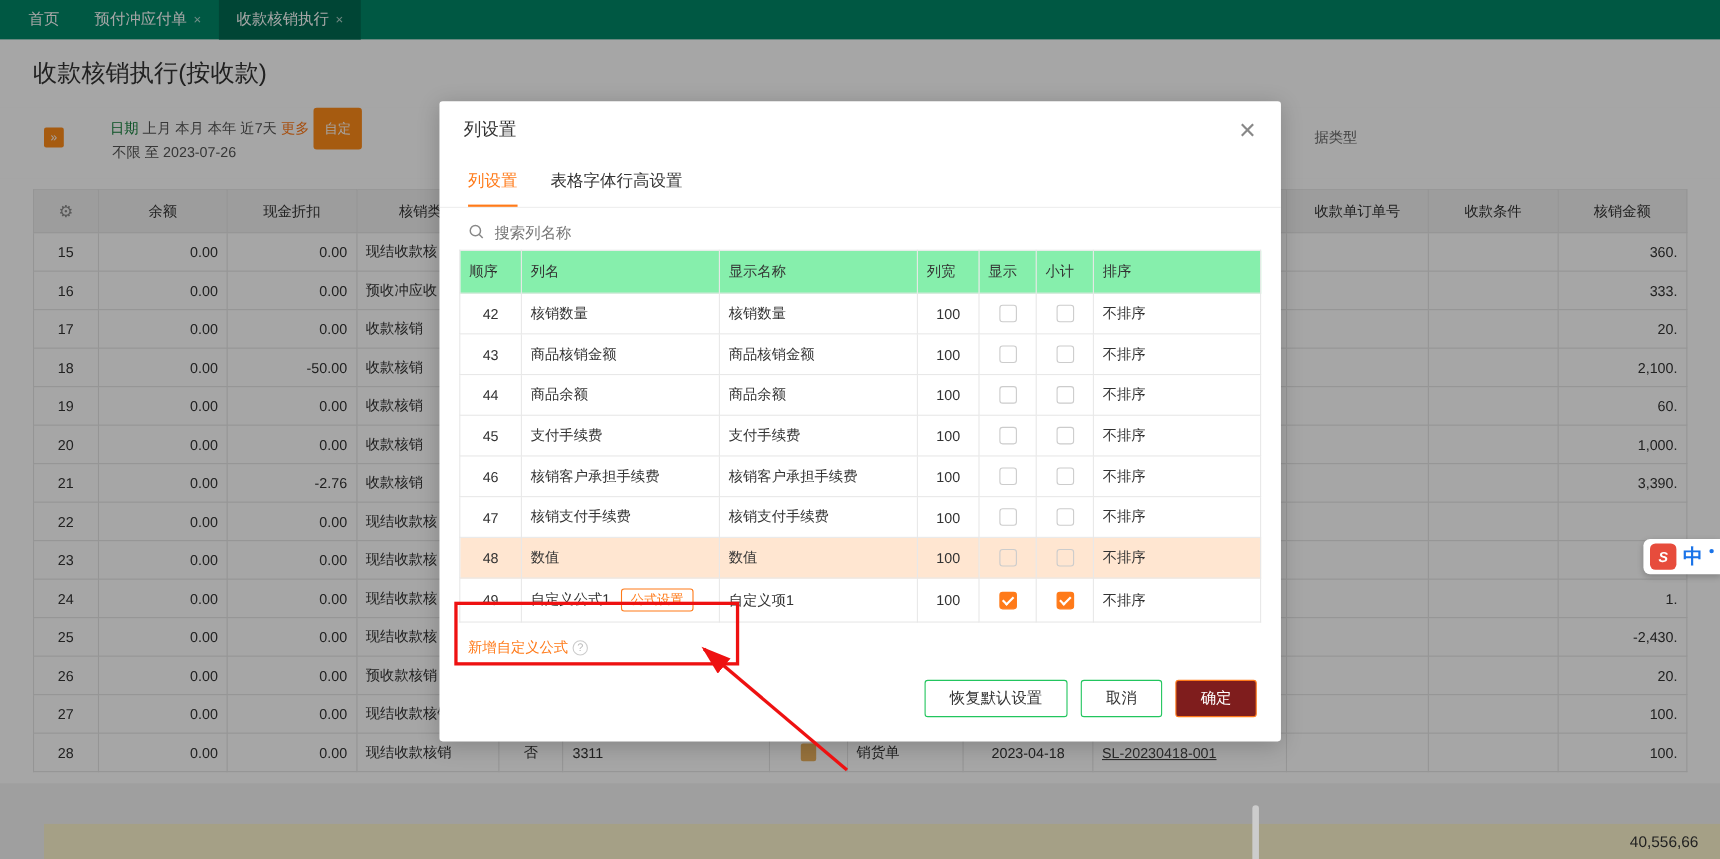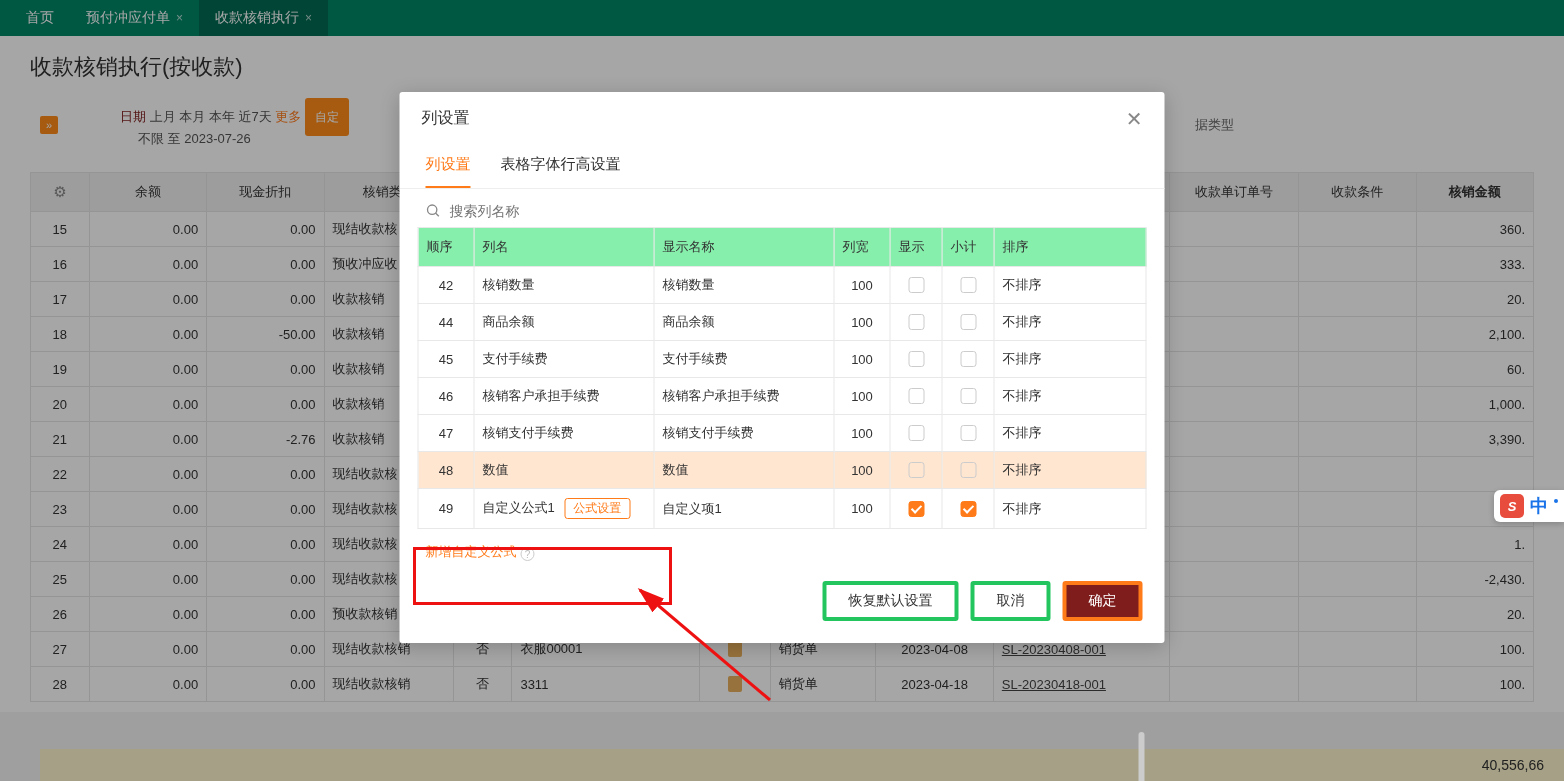--- a/index.html
+++ b/index.html
@@ -4,25 +4,25 @@
 <style>
 * { box-sizing: border-box; margin: 0; padding: 0; }
 body { font-family: "Microsoft YaHei", Arial, sans-serif; font-size: 13px; color: #333; background: #f5f5f5; overflow: hidden; width: 1564px; height: 781px; position: relative; }
 .header-tabs { background: #008768; height: 36px; display: flex; align-items: center; padding: 0 10px; }
 .header-tab { color: #fff; padding: 0 16px; height: 36px; display: flex; align-items: center; font-size: 14px; position: relative; cursor: pointer; }
 .header-tab.active { background: #006b52; }
 .header-tab .close { margin-left: 6px; font-size: 12px; opacity: 0.7; }
 .page-title { padding: 16px 30px; font-size: 22px; color: #333; background: #fff; }
 .filter-bar { background: #fff; padding: 10px 30px 14px 30px; display: flex; align-items: center; gap: 10px; position: relative; }
 .expand-btn { background: #ff8c1a; color: #fff; width: 18px; height: 18px; display: flex; align-items: center; justify-content: center; border-radius: 2px; font-size: 11px; position: absolute; left: 40px; top: 18px; }
-.filter-label { color: #7f1d1d; margin-left: 90px; }
+.filter-label { color: #15803d; margin-left: 70px; }
 .filter-opt { color: #555; margin: 0 0; cursor: pointer; }
 .filter-opt.more { color: #ff7a19; }
 .custom-btn { background: #ff8c1a; color: #fff; padding: 12px 10px; border-radius: 3px; font-size: 12px; }
-.filter-sub { color: #555; margin-left: 108px; margin-top: 4px; font-size: 13px; }
+.filter-sub { color: #555; margin-left: 72px; margin-top: 4px; font-size: 13px; }
 .filter-col2 { position: absolute; right: 330px; top: 18px; color: #666; }
 .table-wrap { padding: 10px 30px; background: #fff; overflow: hidden; }
 table.main { width: 100%; border-collapse: collapse; font-size: 13px; }
 table.main th { background: #f2f2f2; padding: 10px 8px; text-align: center; border: 1px solid #e5e5e5; color: #333; font-weight: normal; }
 table.main td { padding: 8px 8px; text-align: center; border: 1px solid #e5e5e5; color: #333; }
 table.main td.r { text-align: right; }
 table.main td.l { text-align: left; }
 .neg { color: #e24a2b; }
 .link { color: #444; text-decoration: underline; cursor: pointer; }
 .gear { color: #888; font-size: 15px; }
@@ -42,24 +42,24 @@
 .cols-table-wrap { padding: 0 18px; position: relative; }
 .cols-table { width: 100%; border-collapse: collapse; }
 .cols-table th { background: #86efac; padding: 10px 8px; text-align: left; border: 1px solid #e8e8e8; font-weight: normal; color: #333; font-size: 13px; }
 .cols-table td { padding: 9px 8px; border: 1px solid #e8e8e8; font-size: 13px; color: #333; text-align: left; }
 .cols-table td.c { text-align: center; }
 .cols-table tr.hov td { background: #ffe6d1; }
 .cbox { width: 16px; height: 16px; border: 1px solid #ccc; border-radius: 3px; display: inline-block; vertical-align: middle; }
 .cbox.on { background: #ff7a19; border-color: #ff7a19; position: relative; }
 .cbox.on::after { content: ""; position: absolute; left: 4px; top: 1px; width: 4px; height: 8px; border: solid #fff; border-width: 0 2px 2px 0; transform: rotate(45deg); }
 .formula-btn { color: #ff7a19; border: 1px solid #ff7a19; border-radius: 3px; padding: 1px 8px; font-size: 12px; margin-left: 6px; background: #fff; cursor: pointer; }
-.add-formula { color: #ff7a19; padding: 14px 26px 6px 26px; cursor: pointer; font-size: 13px; display: inline-flex; align-items: flex-end; gap: 4px; }
+.add-formula { color: #ff7a19; padding: 14px 26px 6px 26px; cursor: pointer; font-size: 13px; display: inline-flex; align-items: center; gap: 4px; }
 .add-formula .q { color: #bbb; border: 1px solid #ccc; border-radius: 50%; width: 14px; height: 14px; display: inline-flex; align-items: center; justify-content: center; font-size: 10px; }
 .modal-foot { display: flex; justify-content: flex-end; gap: 12px; padding: 14px 22px 22px 22px; }
-.btn { padding: 7px 22px; border-radius: 3px; font-size: 14px; cursor: pointer; border: 4px solid #22c55e; background: #fff; color: #333; }
+.btn { padding: 7px 22px; border-radius: 3px; font-size: 14px; cursor: pointer; border: 1px solid #22c55e; background: #fff; color: #333; }
 .btn.primary { background: #7f1d1d; border-color: #ff7a19; color: #fff; }
 .redbox { position: absolute; border: 3px solid #e11; z-index: 30; pointer-events: none; }
 .redarrow { position: absolute; z-index: 30; pointer-events: none; }
 .scroll-thumb { position: absolute; right: 20px; top: 505px; width: 6px; height: 60px; background: #ccc; border-radius: 3px; z-index: 22; }
 .ime-widget { position: absolute; right: 0; top: 490px; z-index: 50; display: flex; align-items: center; background: #fff; border-radius: 6px 0 0 6px; box-shadow: 0 2px 6px rgba(0,0,0,0.2); padding: 4px 6px; gap: 6px; }
 .ime-s { background: #e74c3c; color: #fff; font-weight: bold; width: 24px; height: 24px; border-radius: 5px; display: flex; align-items: center; justify-content: center; font-style: italic; }
 .ime-zh { color: #1a73e8; font-size: 18px; font-weight: bold; }
 .ime-dot { width: 4px; height: 4px; background: #1a73e8; border-radius: 50%; margin-bottom: 10px; }
 </style>
 </head>
@@ -105,21 +105,21 @@
           <th style="width: 100px;">现金折扣</th>
           <th style="width: 110px;">核销类型</th>
           <th style="width: 50px;"></th>
           <th style="width: 160px;"></th>
           <th style="width: 60px;"></th>
           <th style="width: 90px;"></th>
           <th style="width: 100px;"></th>
           <th style="width: 150px;">据号</th>
           <th style="width: 110px;">收款单订单号</th>
           <th style="width: 100px;">收款条件</th>
-          <th style="width: 100px; font-weight: bold;">核销金额</th>
+          <th style="width: 100px;">核销金额</th>
         </tr>
       </thead>
     <tbody id="tbd">
         <tr>
           <td>15</td>
           <td class="r">0.00</td>
           <td class="r">0.00</td>
           <td class="l">现结收款核</td>
           <td></td>
           <td class="l"></td>
@@ -376,20 +376,29 @@
           <tr>
             <td class="c">42</td>
             <td>核销数量</td>
             <td>核销数量</td>
             <td class="c">100</td>
             <td class="c"><span class="cbox"></span></td>
             <td class="c"><span class="cbox"></span></td>
             <td>不排序</td>
           </tr>
           <tr>
+            <td class="c">43</td>
+            <td>商品核销金额</td>
+            <td>商品核销金额</td>
+            <td class="c">100</td>
+            <td class="c"><span class="cbox"></span></td>
+            <td class="c"><span class="cbox"></span></td>
+            <td>不排序</td>
+          </tr>
+          <tr>
             <td class="c">44</td>
             <td>商品余额</td>
             <td>商品余额</td>
             <td class="c">100</td>
             <td class="c"><span class="cbox"></span></td>
             <td class="c"><span class="cbox"></span></td>
             <td>不排序</td>
           </tr>
           <tr>
             <td class="c">45</td>

